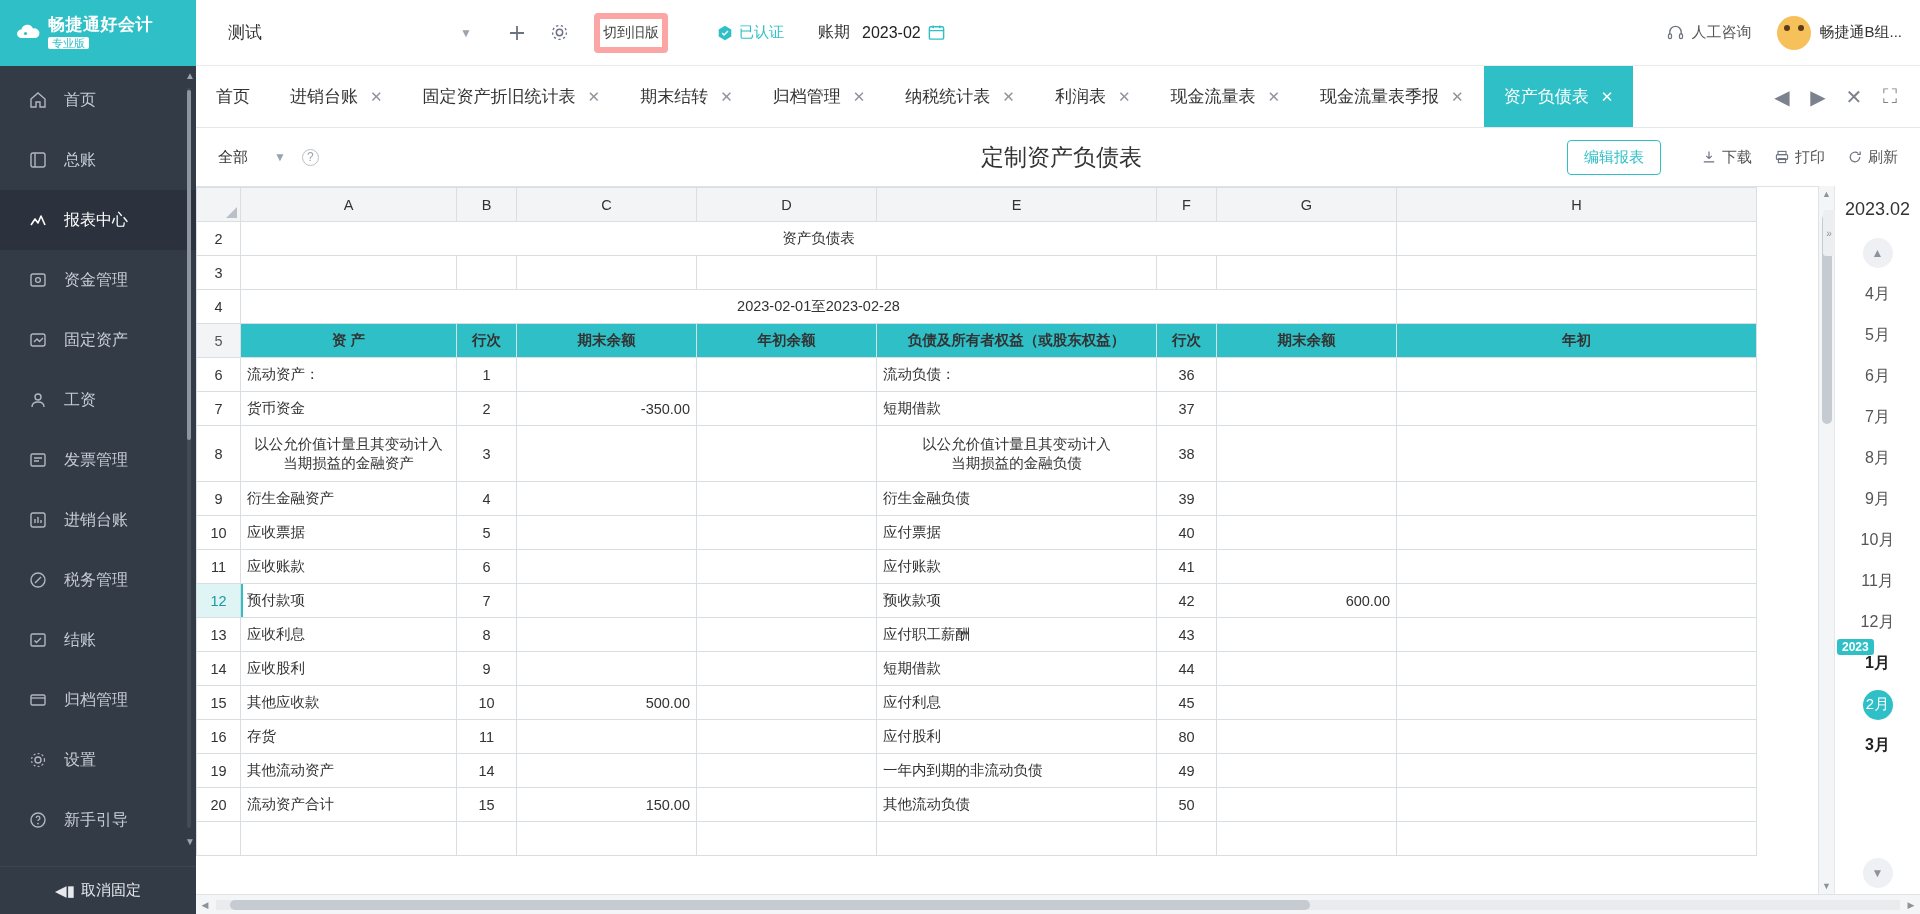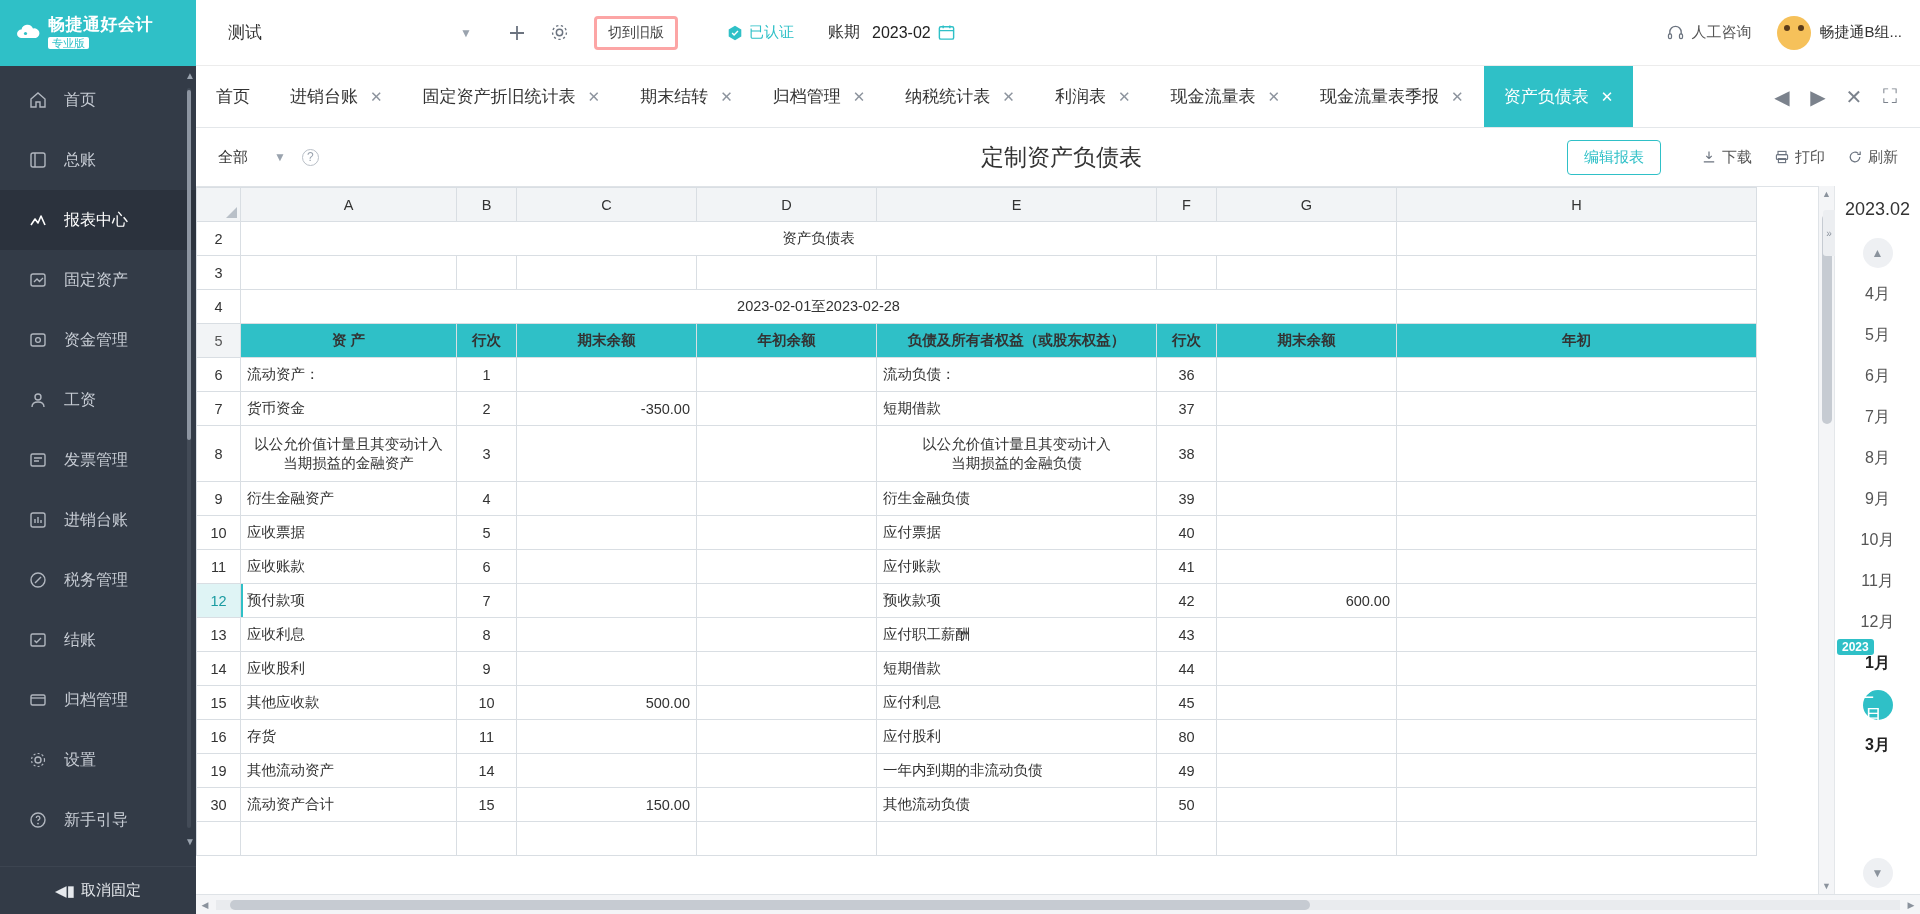--- a/index.html
+++ b/index.html
@@ -58,22 +58,22 @@
   }
   .company-select {
     width:300px; height:66px; display:flex; align-items:center;
     padding-left:32px; font-size:17px; color:#333; cursor:pointer; justify-content:space-between;
     padding-right:24px;
   }
   .caret { color:#9aa3ae; font-size:12px; }
   .tb-icon { width:42px; height:66px; display:flex; align-items:center; justify-content:center;
              color:#6b737f; font-size:22px; cursor:pointer; }
   .old-version {
-    margin-left:14px; border:3px solid #fca5a5; border-radius:4px;
-    padding:5px 11px; font-size:14px; color:#444; cursor:pointer; background:#fff;
+    margin-left:14px; border:6px solid #fca5a5; border-radius:4px;
+    padding:5px 3px; font-size:14px; color:#444; cursor:pointer; background:#fff;
   }
   .verified { margin-left:48px; display:flex; align-items:center; color:#2fc0c7; font-size:15px; cursor:pointer;}
   .verified .hex { margin-right:5px; }
   .period { margin-left:34px; display:flex; align-items:center; font-size:16px; color:#333; }
   .period .label { margin-right:12px; }
   .period .value { color:#222; margin-right:6px; }
   .cal-icon { color:#2fc0c7; cursor:pointer; }
   .spacer { flex:1; }
   .consult { display:flex; align-items:center; color:#555; font-size:15px; margin-right:26px; cursor:pointer; }
   .consult .ic { margin-right:6px; color:#6b737f; }
@@ -162,21 +162,21 @@
                  font-size:10px; display:flex; align-items:center; justify-content:center; cursor:pointer;}
   .mp-year { height:46px; display:flex; align-items:center; font-size:18px; color:#333; }
   .mp-up, .mp-down { width:30px; height:30px; border-radius:50%; background:#eef0f3; color:#8b939d;
                      display:flex; align-items:center; justify-content:center; font-size:12px; margin:6px 0; cursor:pointer; }
   .mp-list { flex:1; display:flex; flex-direction:column; align-items:center; width:100%; }
   .mp-item { height:41px; display:flex; align-items:center; justify-content:center;
              font-size:16px; color:#555; width:100%; cursor:pointer; position:relative; }
   .year-badge { background:#2fc0c7; color:#fff; font-size:12px; border-radius:3px; padding:1px 5px; }
   .mp-item .circle {
     width:30px; height:30px; border-radius:50%; background:#2fc0c7; color:#fff;
-    display:flex; align-items:center; justify-content:center; font-size:21px;
+    display:flex; align-items:center; justify-content:center; font-size:15px;
   }
   .mp-item.bold { color:#222; font-weight:bold; }
   svg { display:block; }
 </style>
 </head>
 <body>
 
 <div class="app">
 
   <div class="sidebar">
@@ -216,33 +216,33 @@
           <svg width="20" height="20" viewBox="0 0 20 20">
               <path d="M3 15l4-6 3 4 3-7 4 9" fill="none" stroke="currentColor" stroke-width="1.6" stroke-linejoin="round"></path>
             </svg>
         </span>
         <span>报表中心</span>
       </div>
       <div class="nav-item">
         <span class="ic">
           <svg width="20" height="20" viewBox="0 0 20 20">
               <rect x="3" y="4" width="14" height="12" rx="2" fill="none" stroke="currentColor" stroke-width="1.4"></rect>
+              <circle cx="10" cy="10" r="2.4" fill="none" stroke="currentColor" stroke-width="1.3"></circle>
+            </svg>
+        </span>
+        <span>资金管理</span>
+      </div>
+      <div class="nav-item">
+        <span class="ic">
+          <svg width="20" height="20" viewBox="0 0 20 20">
+              <rect x="3" y="4" width="14" height="12" rx="2" fill="none" stroke="currentColor" stroke-width="1.4"></rect>
               <path d="M6 12l3-3 2.5 2.5L15 8" fill="none" stroke="currentColor" stroke-width="1.3"></path>
             </svg>
         </span>
         <span>固定资产</span>
-      </div>
-      <div class="nav-item">
-        <span class="ic">
-          <svg width="20" height="20" viewBox="0 0 20 20">
-              <rect x="3" y="4" width="14" height="12" rx="2" fill="none" stroke="currentColor" stroke-width="1.4"></rect>
-              <circle cx="10" cy="10" r="2.4" fill="none" stroke="currentColor" stroke-width="1.3"></circle>
-            </svg>
-        </span>
-        <span>资金管理</span>
       </div>
       <div class="nav-item">
         <span class="ic">
           <svg width="20" height="20" viewBox="0 0 20 20">
               <circle cx="10" cy="7" r="3" fill="none" stroke="currentColor" stroke-width="1.4"></circle>
               <path d="M4 17c0-3.3 2.7-5 6-5s6 1.7 6 5" fill="none" stroke="currentColor" stroke-width="1.4"></path>
             </svg>
         </span>
         <span>工资</span>
       </div>
@@ -675,21 +675,21 @@
             <td class="indent1">其他流动资产</td>
             <td class="ctr">14</td>
             <td class="num"></td>
             <td class="num"></td>
             <td class="indent1">一年内到期的非流动负债</td>
             <td class="ctr">49</td>
             <td class="num"></td>
             <td class="num"></td>
           </tr>
           <tr>
-            <td class="rowhead">30</td>
+            <td class="rowhead">20</td>
             <td class="indent1">流动资产合计</td>
             <td class="ctr">15</td>
             <td class="num">150.00</td>
             <td class="num"></td>
             <td class="indent2">其他流动负债</td>
             <td class="ctr">50</td>
             <td class="num"></td>
             <td class="num"></td>
           </tr>
 

